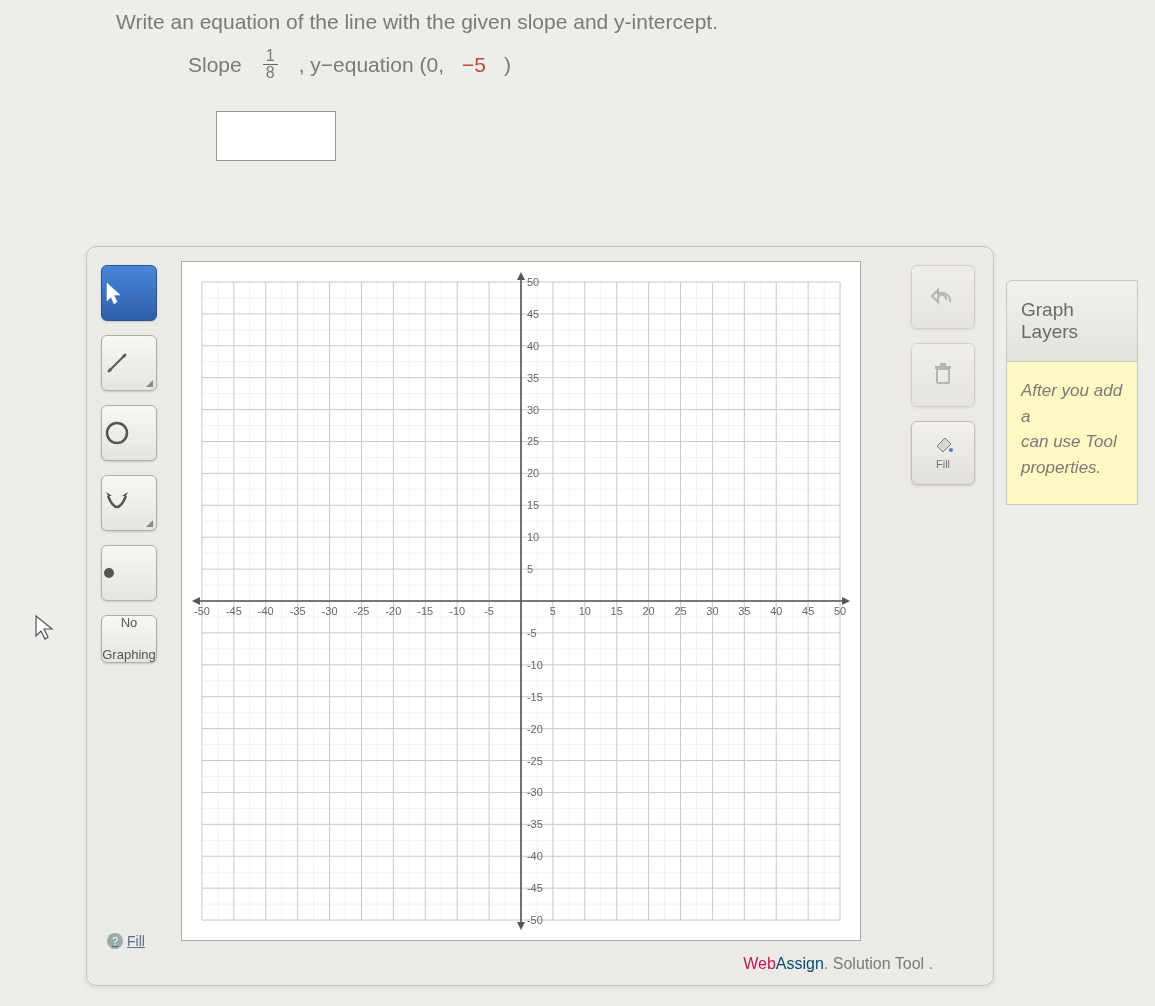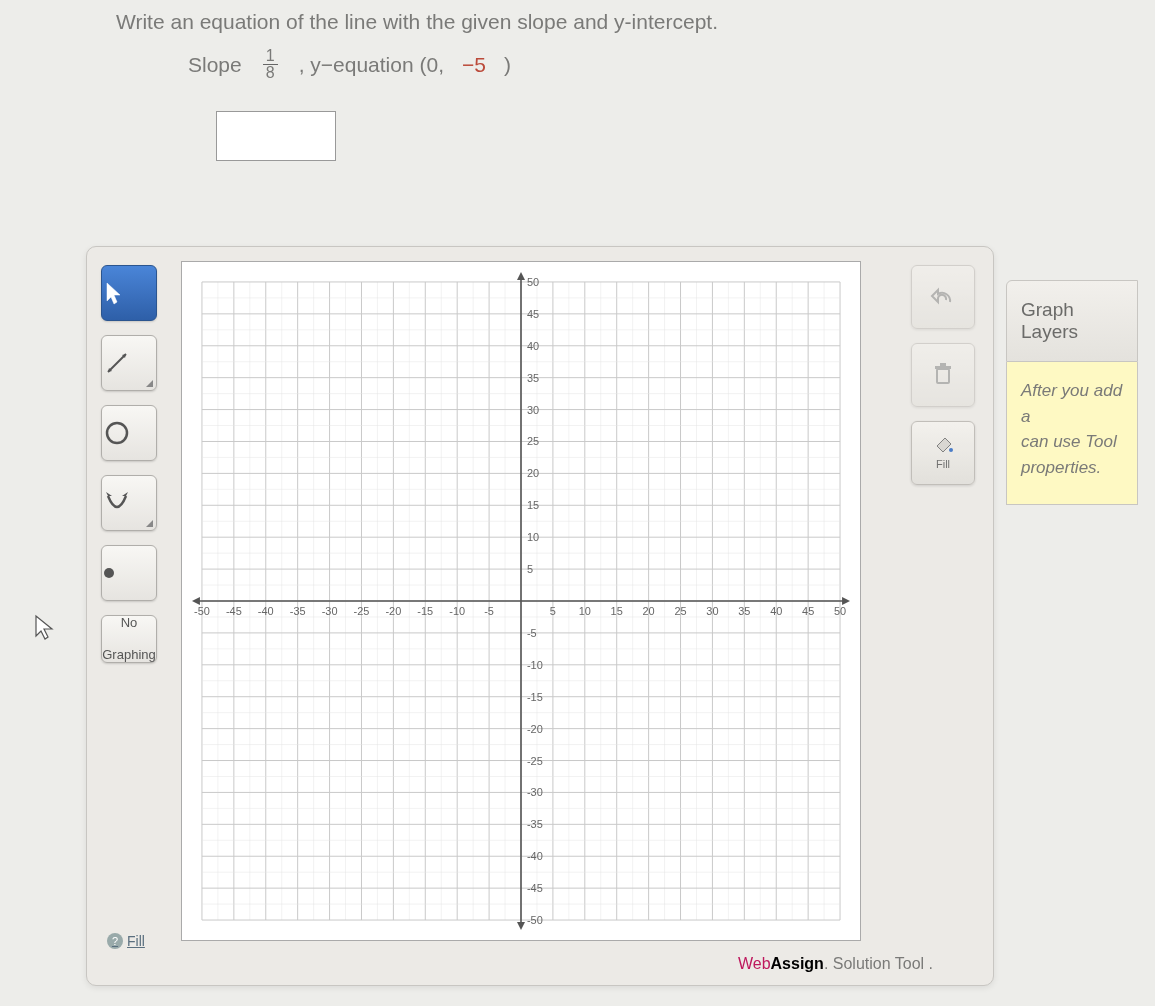--- a/index.html
+++ b/index.html
@@ -153,21 +153,21 @@
   }
   .rbtn.dim { opacity:0.55; }
   .rbtn svg { margin-bottom:2px;}
   .footer-brand {
     position:absolute;
     right: 60px; bottom: 12px;
     font-size: 16px;
     color: #7a7a78;
   }
   .footer-brand .wa-web { color:#be185d; }
-  .footer-brand .wa-assign { color:#000000; font-weight:bold;}
+  .footer-brand .wa-assign { color:#0c4a6e; font-weight:normal;}
   .layers-panel {
     position: absolute;
     left: 1006px; top: 264px;
     width: 132px;
     margin-top: 16px;
   }
   .layers-header {
     border: 1px solid #c8c6c2;
     border-radius: 6px 0 0 0;
     background: linear-gradient(#f2f0ec,#e4e2dd);

